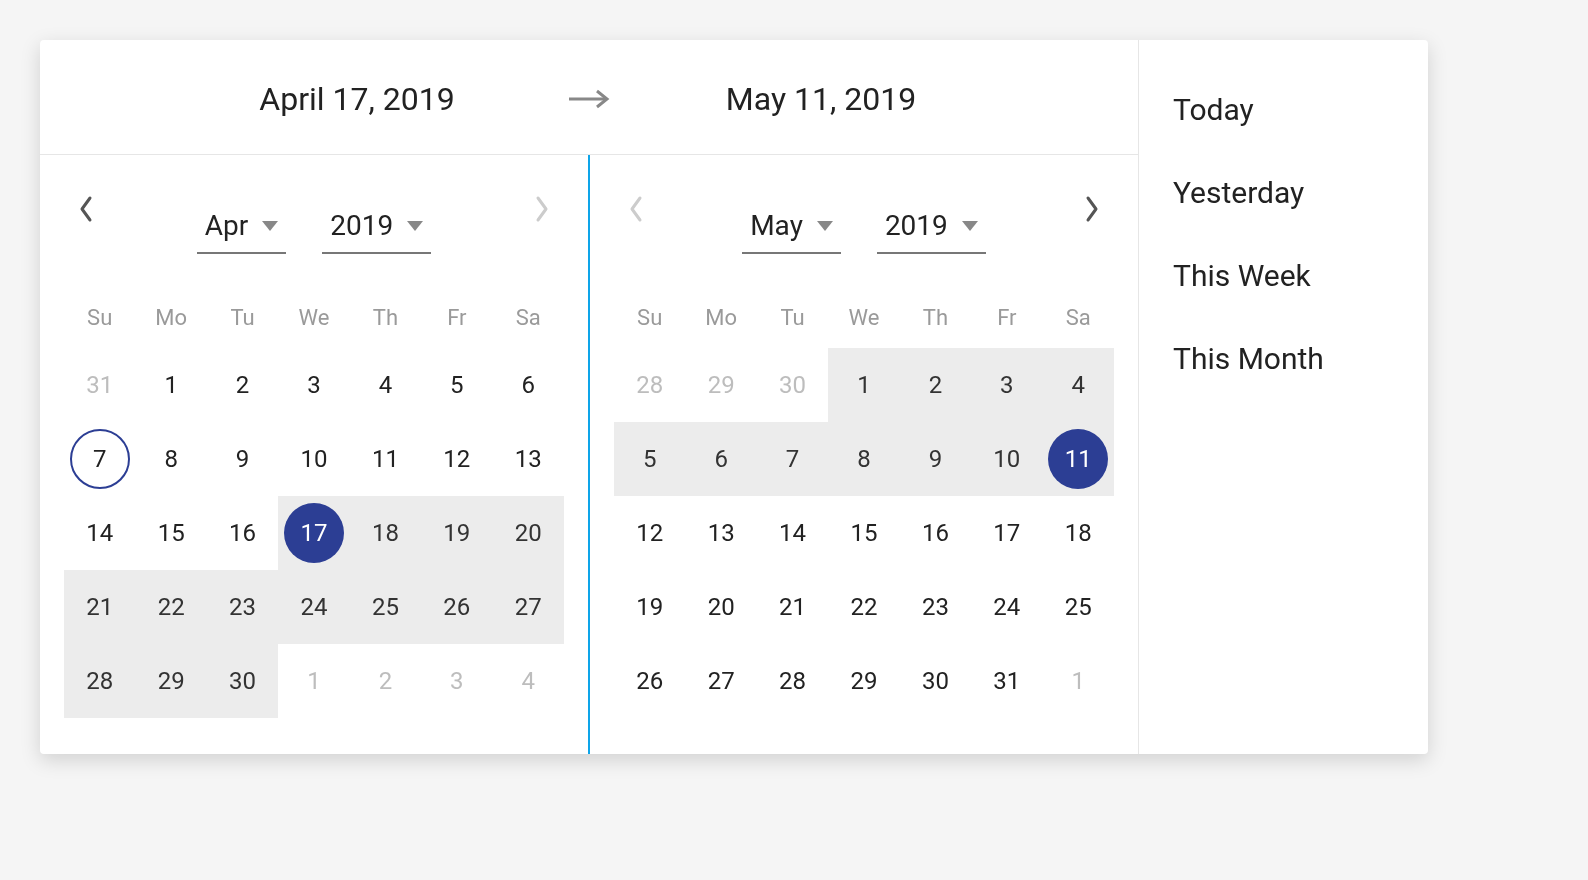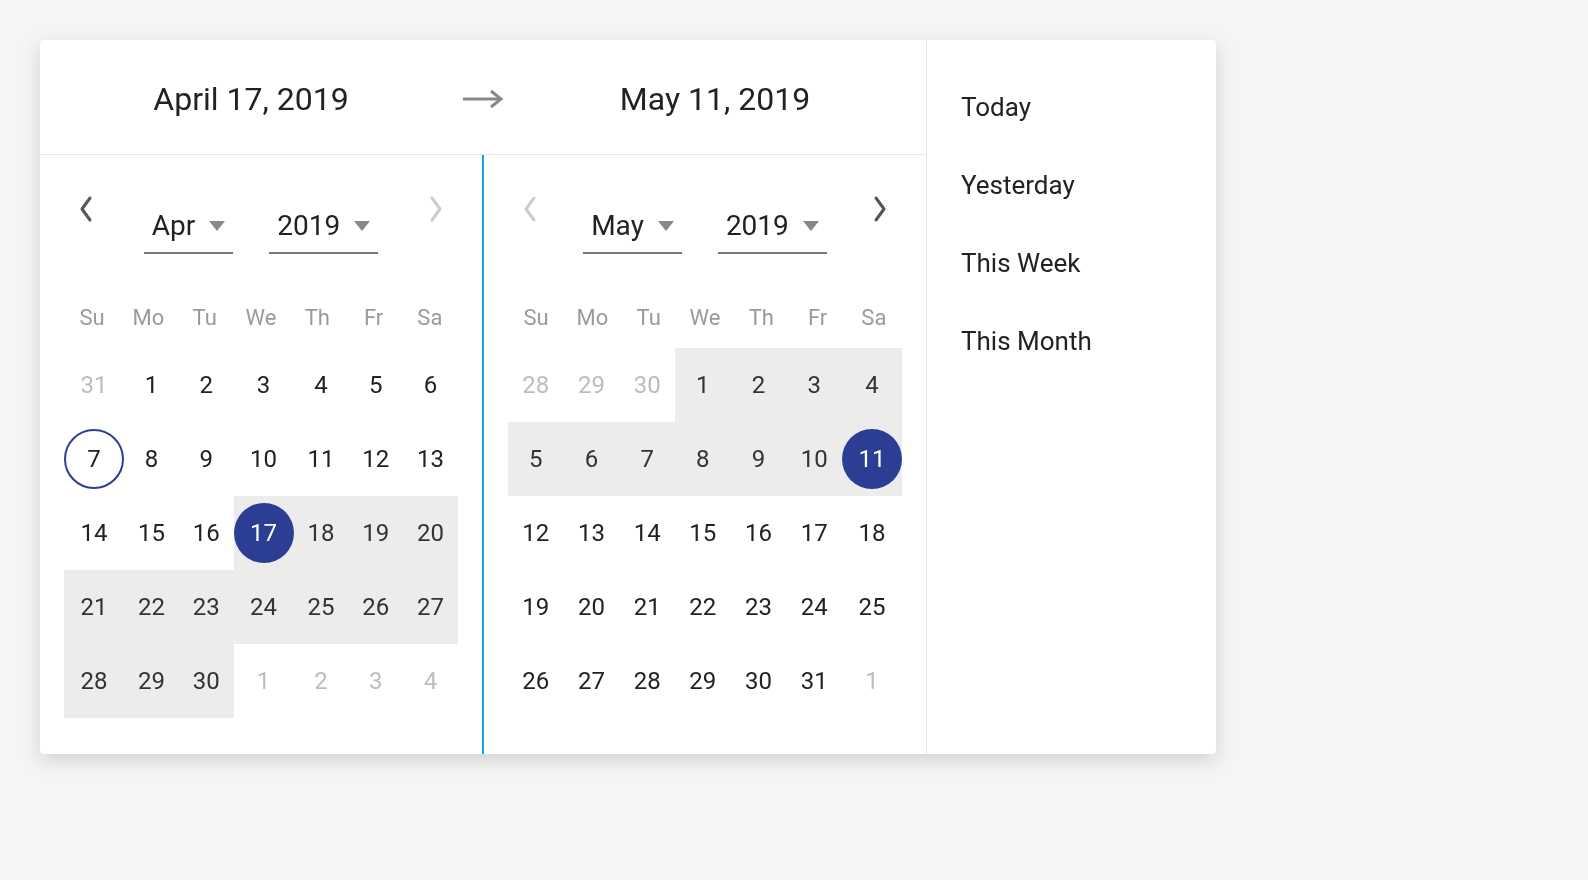--- a/index.html
+++ b/index.html
@@ -4,21 +4,21 @@
 <style>
   * { box-sizing: border-box; }
   body {
     margin: 0;
     padding: 40px;
     background: #f5f5f5;
     font-family: -apple-system, BlinkMacSystemFont, "Segoe UI", Roboto, Helvetica, Arial, sans-serif;
     color: #222;
   }
   .picker {
-    width: 1176px;
+    width: 1388px;
     background: #fff;
     border-radius: 4px;
     box-shadow: 0 6px 20px rgba(0,0,0,0.15);
     display: flex;
     overflow: hidden;
   }
   .main {
     flex: 1;
     display: flex;
     flex-direction: column;
@@ -125,21 +125,21 @@
     border: 2px solid #2c3e94;
   }
   .presets {
     width: 290px;
     border-left: 1px solid #e6e6e6;
     padding: 28px 0;
     display: flex;
     flex-direction: column;
   }
   .preset-item {
-    font-size: 26px;
+    font-size: 30px;
     padding: 24px 34px;
     cursor: pointer;
     color: #222;
   }
 </style>
 </head>
 <body>
 
 <div class="picker">
   <div class="main">

